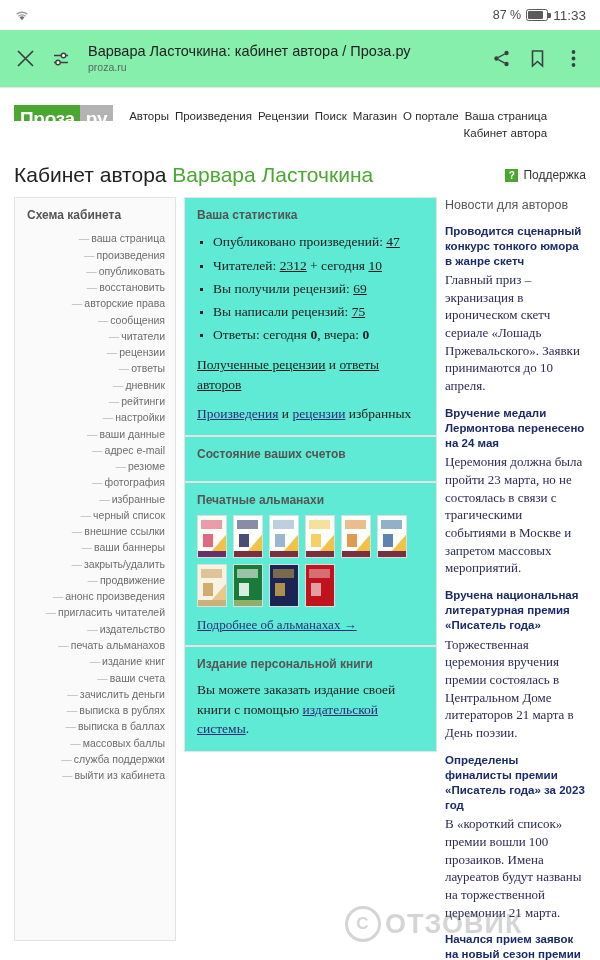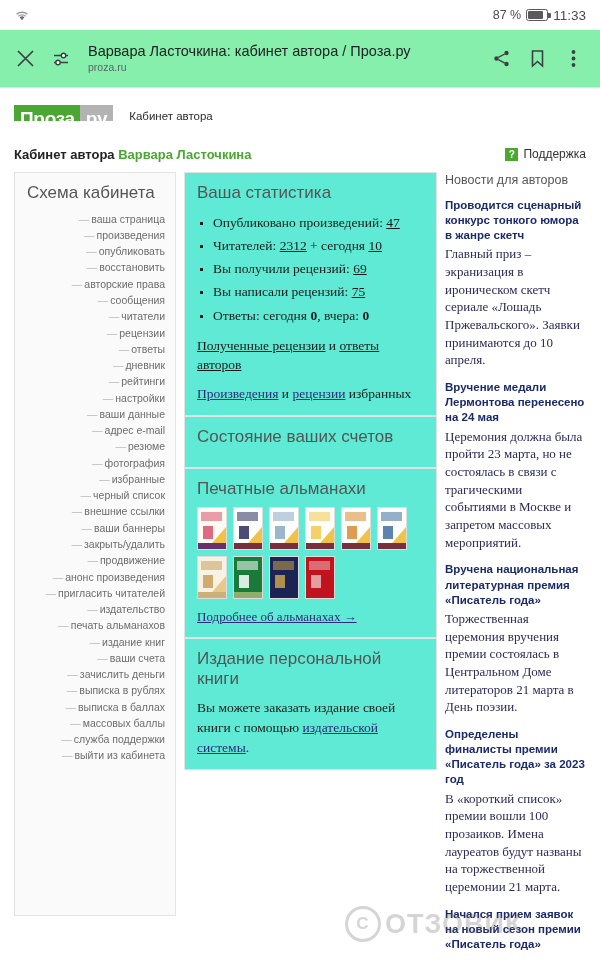--- a/index.html
+++ b/index.html
@@ -83,42 +83,42 @@
     font-size: 11.5px; color: #333; line-height: 1.45;
     padding-top: 3px;
   }
   .topnav a { color: #2b2b2b; text-decoration: none; margin-right: 6px; white-space: nowrap; }
   .topnav .row2 { text-align: right; }
 
   .cab-title-row {
     display: flex; align-items: center;
     margin-top: 22px; margin-bottom: 10px;
   }
-  .cab-title { font-size: 13px; font-weight: bold; color: #222; }
+  .cab-title { font-size: 21px; font-weight: normal; color: #222; }
   .cab-title .author { color: #4aa832; }
   .support { margin-left: auto; display: flex; align-items: center; gap: 5px; }
   .support .q {
     width: 13px; height: 13px; background: #4aa832; color: #fff;
     font-size: 10px; font-weight: bold; line-height: 13px; text-align: center;
   }
   .support .lbl { font-size: 12px; color: #333; }
 
   
   .columns { display: flex; gap: 8px; align-items: stretch; }
   .col-left { width: 162px; flex: 0 0 162px; }
   .col-mid  { width: 253px; flex: 0 0 253px; }
   .col-right{ flex: 1 1 auto; }
 
   .panel {
     border: 1px solid #e3e3e3; background: #fafafa;
     padding: 10px 10px 12px 12px;
   }
   .panel.light { background: #5eead4; }
   .panel-title {
-    font-size: 17px; color: #555; margin-bottom: 8px; font-weight: normal;
+    font-size: 12px; color: #555; margin-bottom: 8px; font-weight: bold;
   }
   .panel.tall { min-height: 744px; }
 
   
   .tree { font-size: 10.5px; color: #666; line-height: 1.55; text-align: right; }
   .tree .node { position: relative; white-space: nowrap; }
   .tree .node .dash { color: #b9b9b9; margin-right: 2px; }
   .tree .lv1 { padding-left: 2px; }
   .tree .lv2 { padding-left: 14px; }
   .tree .lv3 { padding-left: 28px; }
@@ -232,20 +232,23 @@
 </div>
 
 <div class="page">
 
   <div class="site-header">
     <div class="logo">
       <span class="a">Проза</span>
       <span class="b">.ру</span>
     </div>
     <div class="topnav">
+      <div>
+        <a href="#">Авторы</a><a href="#">Произведения</a><a href="#">Рецензии</a><a href="#">Поиск</a><a href="#">Магазин</a><a href="#">О портале</a><a href="#">Ваша страница</a>
+      </div>
       <div class="row2">
         <a href="#">Кабинет автора</a>
       </div>
     </div>
   </div>
 
   <div class="cab-title-row">
     <div class="cab-title">
       <span>Кабинет автора</span>
       <span class="author">Варвара Ласточкина</span>

